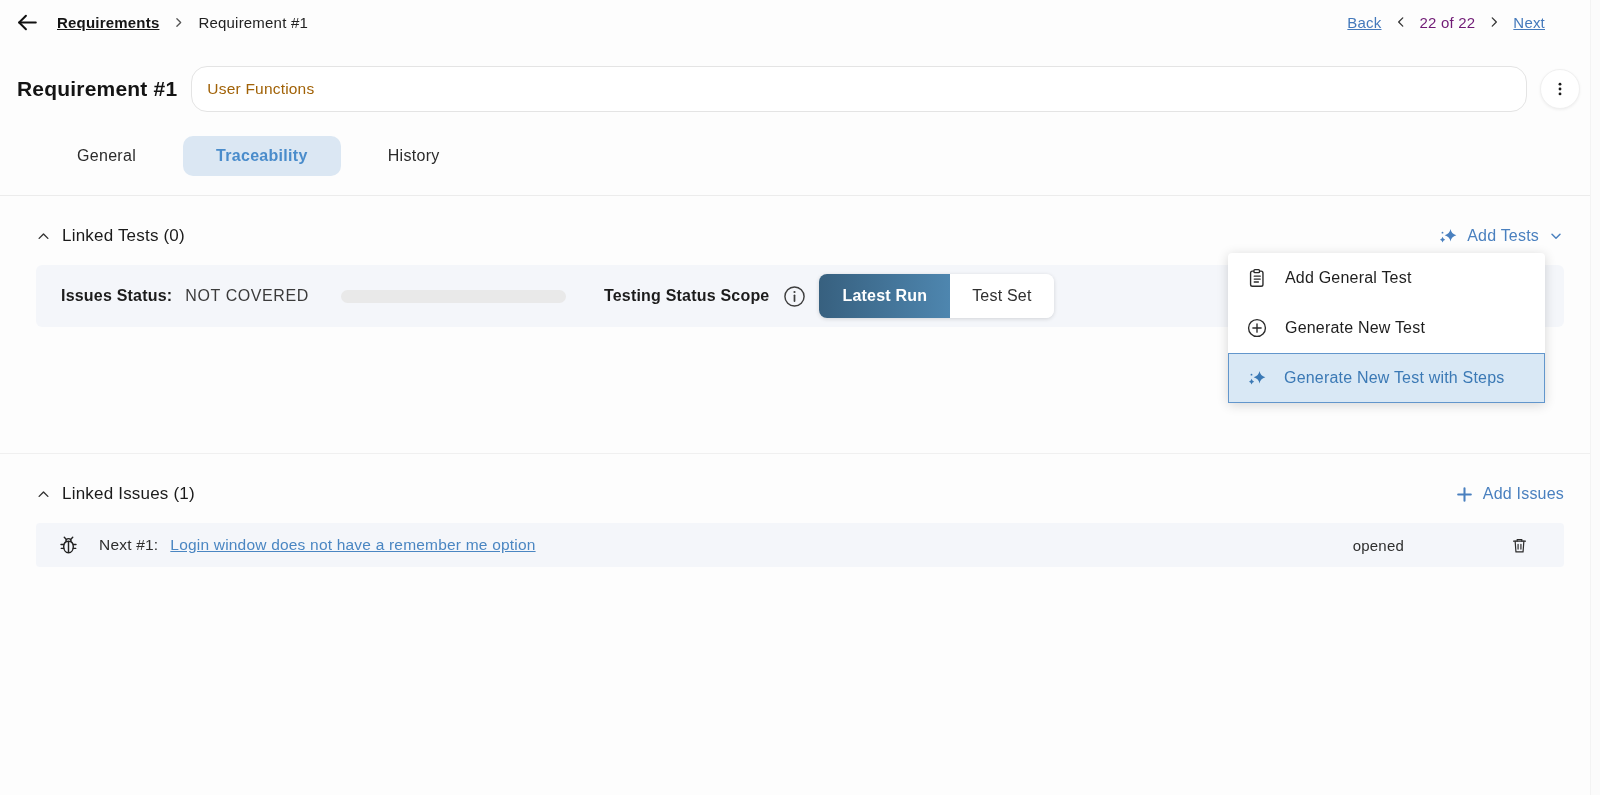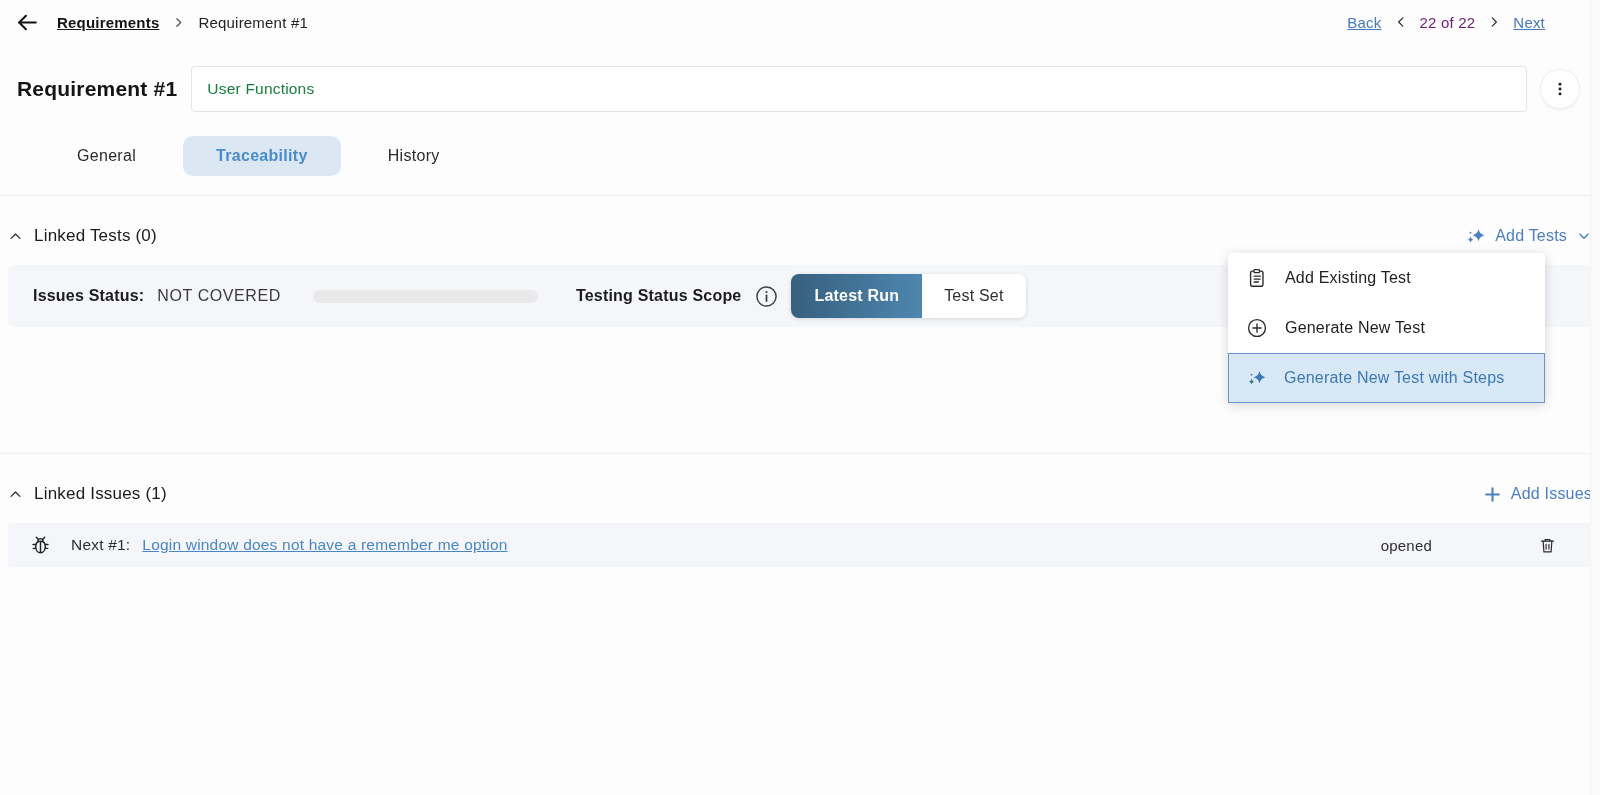--- a/index.html
+++ b/index.html
@@ -18,39 +18,39 @@
   .crumb-current { font-size:15px; color:#222; letter-spacing:.2px; }
   .topbar-spacer { flex:1; }
   .pager { display:flex; align-items:center; gap:12px; }
   .pager-link { font-size:15px; color:#4479bb; text-decoration:underline; cursor:pointer; letter-spacing:.2px; }
   .pager-pos { font-size:15px; color:#701a75; letter-spacing:.2px; }
   .pager-chev { cursor:pointer; }
 
   
   .header-row { display:flex; align-items:center; padding:24px 20px 0 17px; }
   .page-title { font-size:21px; font-weight:700; color:#141414; white-space:nowrap; letter-spacing:.2px; }
-  .title-input { flex:1; height:46px; margin-left:14px; border:1px solid #e4e4e4; border-radius:4px;
-                 padding:0 15px; font-size:15.5px; color:#15803d; background:#fff; outline:none;
+  .title-input { flex:1; height:46px; margin-left:14px; border:1px solid #e4e4e4; border-radius:16px;
+                 padding:0 15px; font-size:15.5px; color:#a16207; background:#fff; outline:none;
                  font-family:inherit; letter-spacing:.2px; }
   .kebab-btn { width:40px; height:40px; margin-left:13px; border-radius:50%; background:#fff;
                border:1px solid #f0f0f0; box-shadow:0 1px 3px rgba(0,0,0,.06);
                display:flex; align-items:center; justify-content:center; cursor:pointer; flex:0 0 auto; }
 
   
   .tabs { display:flex; align-items:center; margin:24px 0 0 47px; }
   .tab { height:40px; display:flex; align-items:center; justify-content:center; padding:0 30px;
          font-size:16px; color:#2b2b2b; border-radius:10px; cursor:pointer; letter-spacing:.3px; }
   .tab + .tab { margin-left:17px; }
   .tab.active { background:#dbe7f3; color:#4a8ccb; font-weight:700; padding:0 33px; }
 
   .divider { border:none; border-top:1px solid #ececec; margin-top:19px; }
   .divider2 { border:none; border-top:1px solid #f0f0f0; margin:0 0 0 0; }
 
   
-  .section { padding:0 8px; }
+  .section { padding:0 36px; }
   .section-header { display:flex; align-items:center; margin-top:26px; height:28px; }
   .collapse-chev { margin-right:11px; cursor:pointer; }
   .section-title { font-size:17px; color:#1b1b1b; letter-spacing:.2px; }
   .section-spacer { flex:1; }
   .blue-action { display:flex; align-items:center; gap:9px; color:#4a80bf; font-size:16px;
                  cursor:pointer; letter-spacing:.2px; }
 
   
   .status-row { margin-top:15px; height:62px; background:#f4f6fa; border-radius:6px;
                 display:flex; align-items:center; padding:0 25px; }
@@ -233,21 +233,21 @@
   </div>
 </div>
 
 <div class="dropdown">
   <div class="menu-item">
     <svg width="22" height="22" viewBox="0 0 24 24" fill="none" stroke="#2b2b2b" stroke-width="1.5" stroke-linecap="round" stroke-linejoin="round">
       <rect x="5" y="4.5" width="13.5" height="16.5" rx="2"></rect>
       <rect x="8.7" y="2.8" width="6" height="3.4" rx="1" fill="#fff"></rect>
       <path d="M9 10h6.5M9 13.2h6.5M9 16.4h4.5"></path>
     </svg>
-    <span>Add Existing Test</span>
+    <span>Add General Test</span>
   </div>
   <div class="menu-item">
     <svg width="22" height="22" viewBox="0 0 24 24" fill="none" stroke="#2b2b2b" stroke-width="1.5" stroke-linecap="round">
       <circle cx="12" cy="12" r="9.2"></circle>
         <path d="M12 7.5v9M7.5 12h9"></path>
     </svg>
     <span>Generate New Test</span>
   </div>
   <div class="menu-item highlighted">
     <svg width="20" height="20" viewBox="0 0 24 24" fill="#3b79b5">

